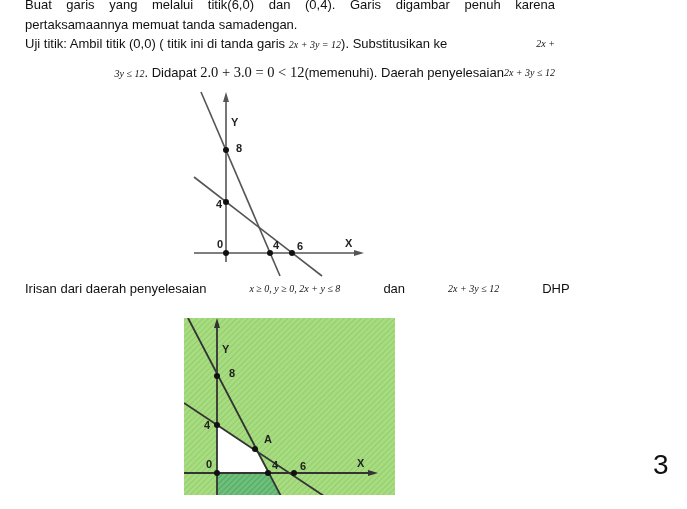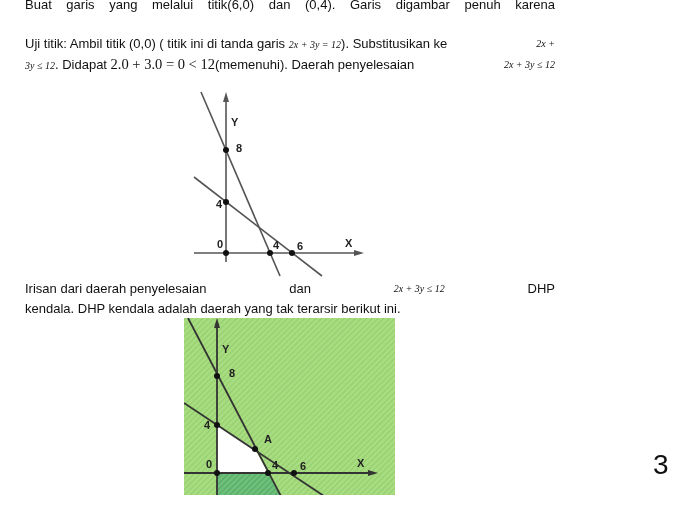--- a/index.html
+++ b/index.html
@@ -11,28 +11,29 @@
   .m { font-family:Liberation Serif, serif; font-style:italic; font-size:10px; }
   .mn { font-family:"Liberation Serif", serif; font-size:14.5px; }
   svg text { font-family:"Liberation Sans", sans-serif; font-weight:bold; }
   #page-num { position:absolute; left:653px; top:449px; font-size:28px; font-family:"Liberation Sans", sans-serif; }
 </style>
 </head>
 <body>
 
 <div class="para" style="top:-5px;">
   <span class="line justify">Buat garis yang melalui titik(6,0) dan (0,4). Garis digambar penuh karena</span>
+  <span class="line">pertaksamaannya memuat tanda samadengan.</span>
 </div>
 
 <div class="para" style="top:34px;">
   <span class="line" style="display:flex;justify-content:space-between;">
     <span><span>Uji titik: Ambil titik (0,0) ( titik ini di tanda garis </span><span class="m">2x + 3y = 12</span><span>). Substitusikan ke </span></span>
     <span class="m">2x +</span>
   </span>
-  <span class="line" style="display:flex;justify-content:space-between;">
+  <span class="line" style="display:flex;justify-content:flex-end;margin-top:8px;">
     <span><span class="m">3y ≤ 12</span><span>. Didapat </span><span class="mn">2.0 + 3.0 = 0 &lt; 12</span><span>(memenuhi). Daerah penyelesaian </span></span>
     <span class="m">2x + 3y ≤ 12</span>
   </span>
 </div>
 
 <svg style="position:absolute;left:0;top:0;" width="687" height="509">
   <g stroke="#555" stroke-width="1.6" fill="none">
     <line x1="226" y1="95" x2="226" y2="262"></line>
     <line x1="194" y1="253" x2="358" y2="253"></line>
     <line x1="201" y1="92" x2="280" y2="276"></line>
@@ -54,25 +55,25 @@
     <text x="217" y="248">0</text>
     <text x="273" y="249">4</text>
     <text x="297" y="250">6</text>
     <text x="345" y="247">X</text>
   </g>
 </svg>
 
 <div class="para" style="top:279px;">
   <span class="line" style="display:flex;justify-content:space-between;gap:43px;">
     <span>Irisan dari daerah penyelesaian </span>
+    <span class="m">x ≥ 0, y ≥ 0,  2x + y ≤ 8</span>
     <span> dan </span>
     <span class="m">2x + 3y ≤ 12</span>
     <span> DHP</span>
   </span>
-  <span class="line">kendala. DHP kendala  adalah daerah yang tak terarsir berikut ini.</span>
 </div>
 
 <svg style="position:absolute;left:0;top:0;" width="687" height="509">
   <defs>
     <pattern id="hatchLight" width="4" height="4" patternUnits="userSpaceOnUse" patternTransform="rotate(45)">
       <rect width="4" height="4" fill="#a7dc80"></rect>
       <line x1="0" y1="0" x2="0" y2="4" stroke="#8cc966" stroke-width="1.5"></line>
     </pattern>
     <pattern id="hatchDark" width="4" height="4" patternUnits="userSpaceOnUse" patternTransform="rotate(45)">
       <rect width="4" height="4" fill="#6cc07a"></rect>

